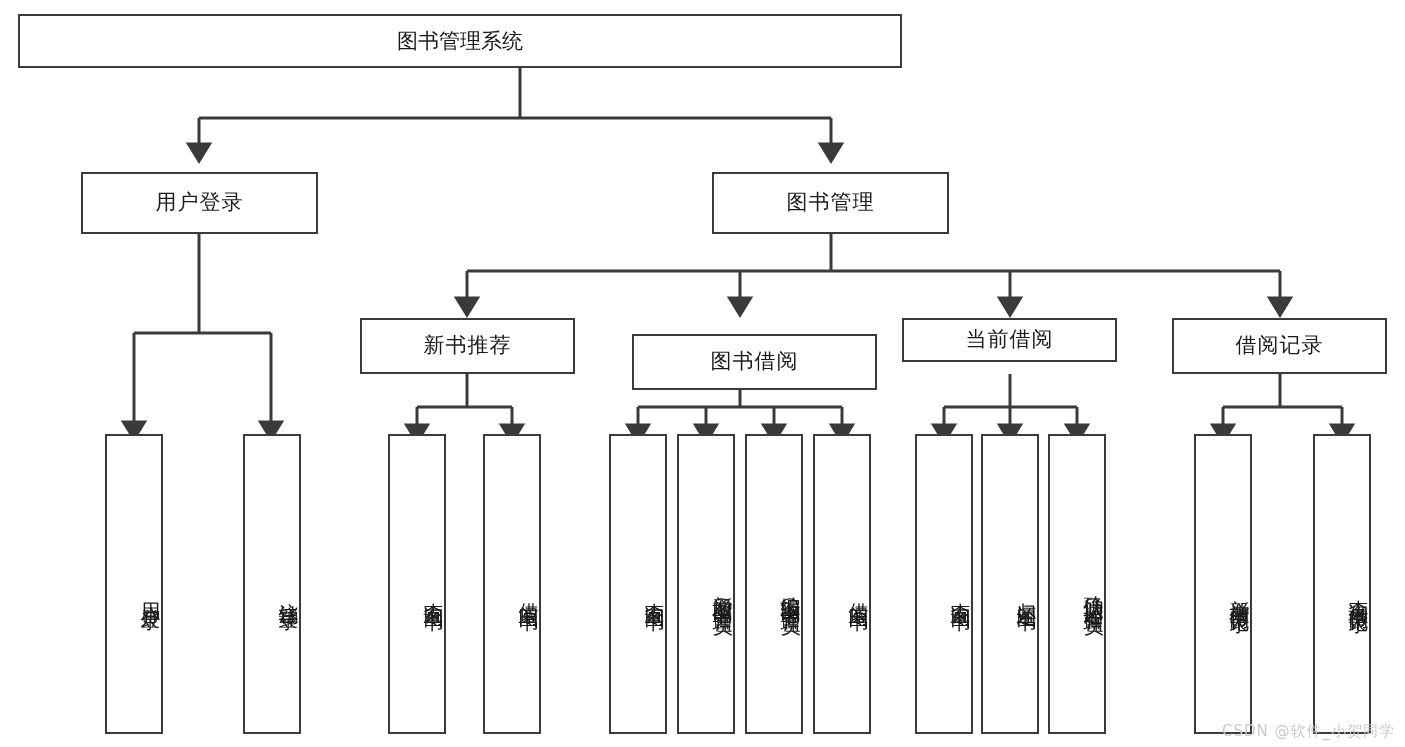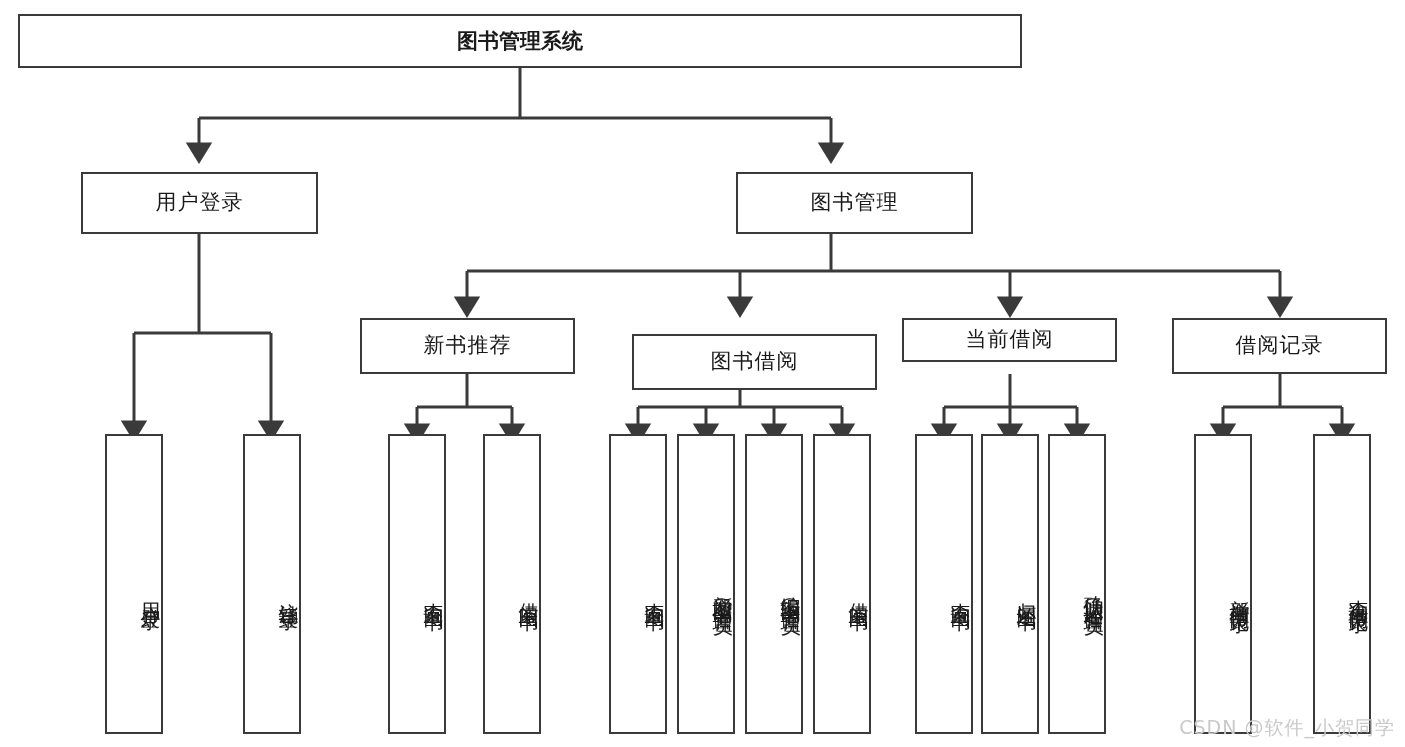--- a/index.html
+++ b/index.html
@@ -52,21 +52,21 @@
   .node.vert .vlabel{
     writing-mode:vertical-rl;
     text-orientation:upright;
     display:block;
     white-space:nowrap;
   }
   .watermark{
     position:absolute;
     right:10px;
     bottom:6px;
-    font-size:19px;
+    font-size:15px;
     color:#c9c9c9;
     letter-spacing:1px;
     white-space:nowrap;
     margin-left:28px;
   }
 </style>
 </head>
 <body>
 
 <div id="canvas">
@@ -114,24 +114,24 @@
       <path d="M1010,407 L1010,427" marker-end="url(#arrow)"></path>
       <path d="M1077,407 L1077,427" marker-end="url(#arrow)"></path>
 
       <path d="M1280,374 L1280,407"></path>
       <path d="M1223,407 L1342,407"></path>
       <path d="M1223,407 L1223,427" marker-end="url(#arrow)"></path>
       <path d="M1342,407 L1342,427" marker-end="url(#arrow)"></path>
     </g>
   </svg>
 
-  <div class="node root" style="left:18px;top:14px;width:1004px;height:54px;font-weight:bold;">图书管理系统</div>
+  <div class="node root" style="left:18px;top:14px;width:884px;height:54px;">图书管理系统</div>
 
   <div class="node horiz" style="left:81px;top:172px;width:237px;height:62px;">用户登录</div>
-  <div class="node horiz" style="left:712px;top:172px;width:237px;height:62px;margin-left:24px;">图书管理</div>
+  <div class="node horiz" style="left:712px;top:172px;width:237px;height:62px;">图书管理</div>
 
   <div class="node horiz" style="left:360px;top:318px;width:215px;height:56px;text-align:right;">新书推荐</div>
   <div class="node horiz" style="left:632px;top:334px;width:245px;height:56px;">图书借阅</div>
   <div class="node horiz" style="left:902px;top:318px;width:215px;height:44px;">当前借阅</div>
   <div class="node horiz" style="left:1172px;top:318px;width:215px;height:56px;">借阅记录</div>
 
   <div class="node vert" style="left:105px;top:434px;width:58px;height:300px;">
     <span class="vlabel">用户登录</span>
   </div>
   <div class="node vert" style="left:243px;top:434px;width:58px;height:300px;">

